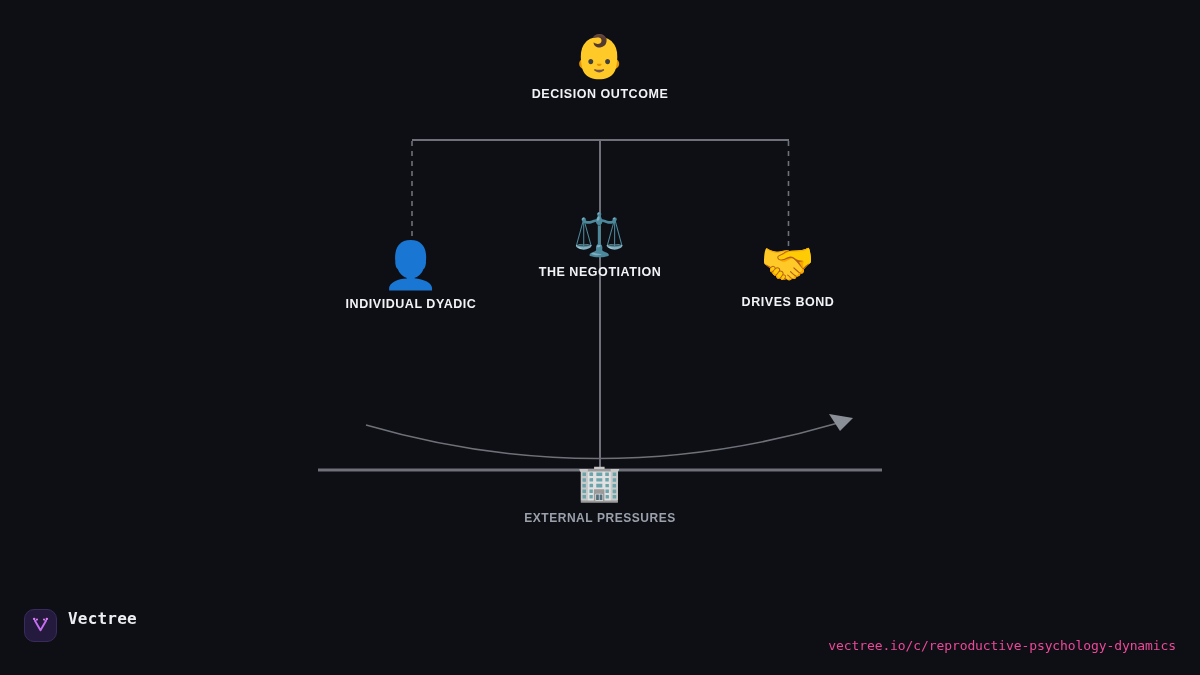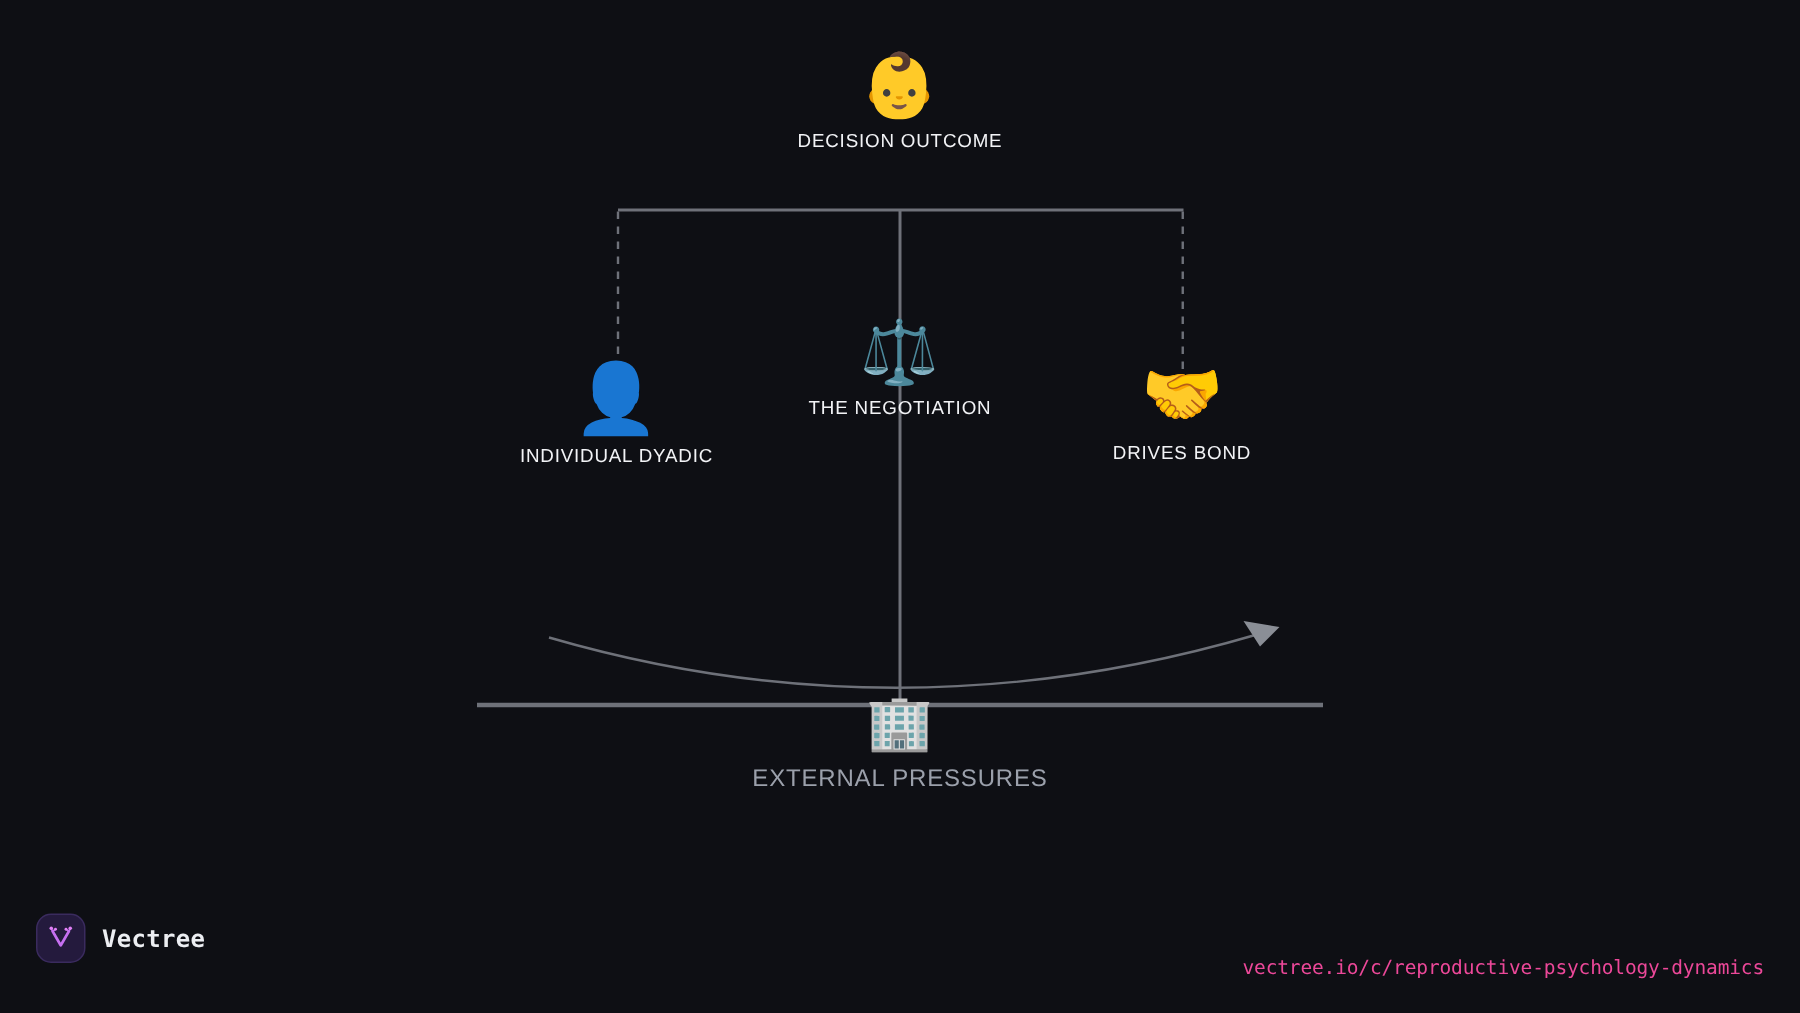--- a/index.html
+++ b/index.html
@@ -46,21 +46,21 @@
   .node-emoji {
     line-height: 1;
     font-family: "DejaVu Sans", sans-serif;
     text-align: center;
     user-select: none;
   }
 
   .node-label {
     margin-top: 9px;
     font-size: 12.5px;
-    font-weight: normal;
+    font-weight: bold;
     letter-spacing: 0.55px;
     color: #f2f3f6;
     white-space: nowrap;
     text-align: center;
   }
 
   .node-label.muted { color: #9ba0ab; }
 
   
   #node-outcome      { left: 600px; top: 36px; }
@@ -71,35 +71,35 @@
   #node-drives .node-emoji { font-size: 46px; }
 
   #node-negotiation  { left: 600px; top: 214px; }
   #node-negotiation .node-emoji { font-size: 42px; }
 
   #node-bond         { left: 788px; top: 242px; }
   #node-bond .node-emoji { font-size: 44px; }
 
   #node-pressures    { left: 600px; top: 465px; }
   #node-pressures .node-emoji { font-size: 36px; }
-  #node-pressures .node-label { margin-top: 10px; font-size: 16px; }
+  #node-pressures .node-label { margin-top: 10px; font-size: 12px; }
 
   
   #footer {
     position: absolute;
     left: 0;
     bottom: 0;
     width: 1200px;
     padding: 0 24px 18px 24px;
     z-index: 5;
   }
 
   #brand {
     display: flex;
-    align-items: center;
+    align-items: flex-start;
     gap: 11px;
     margin-bottom: 15px;
   }
 
   #brand-mark {
     width: 33px;
     height: 33px;
     border-radius: 10px;
     background: #241a3d;
     border: 1px solid #3a2b5e;

